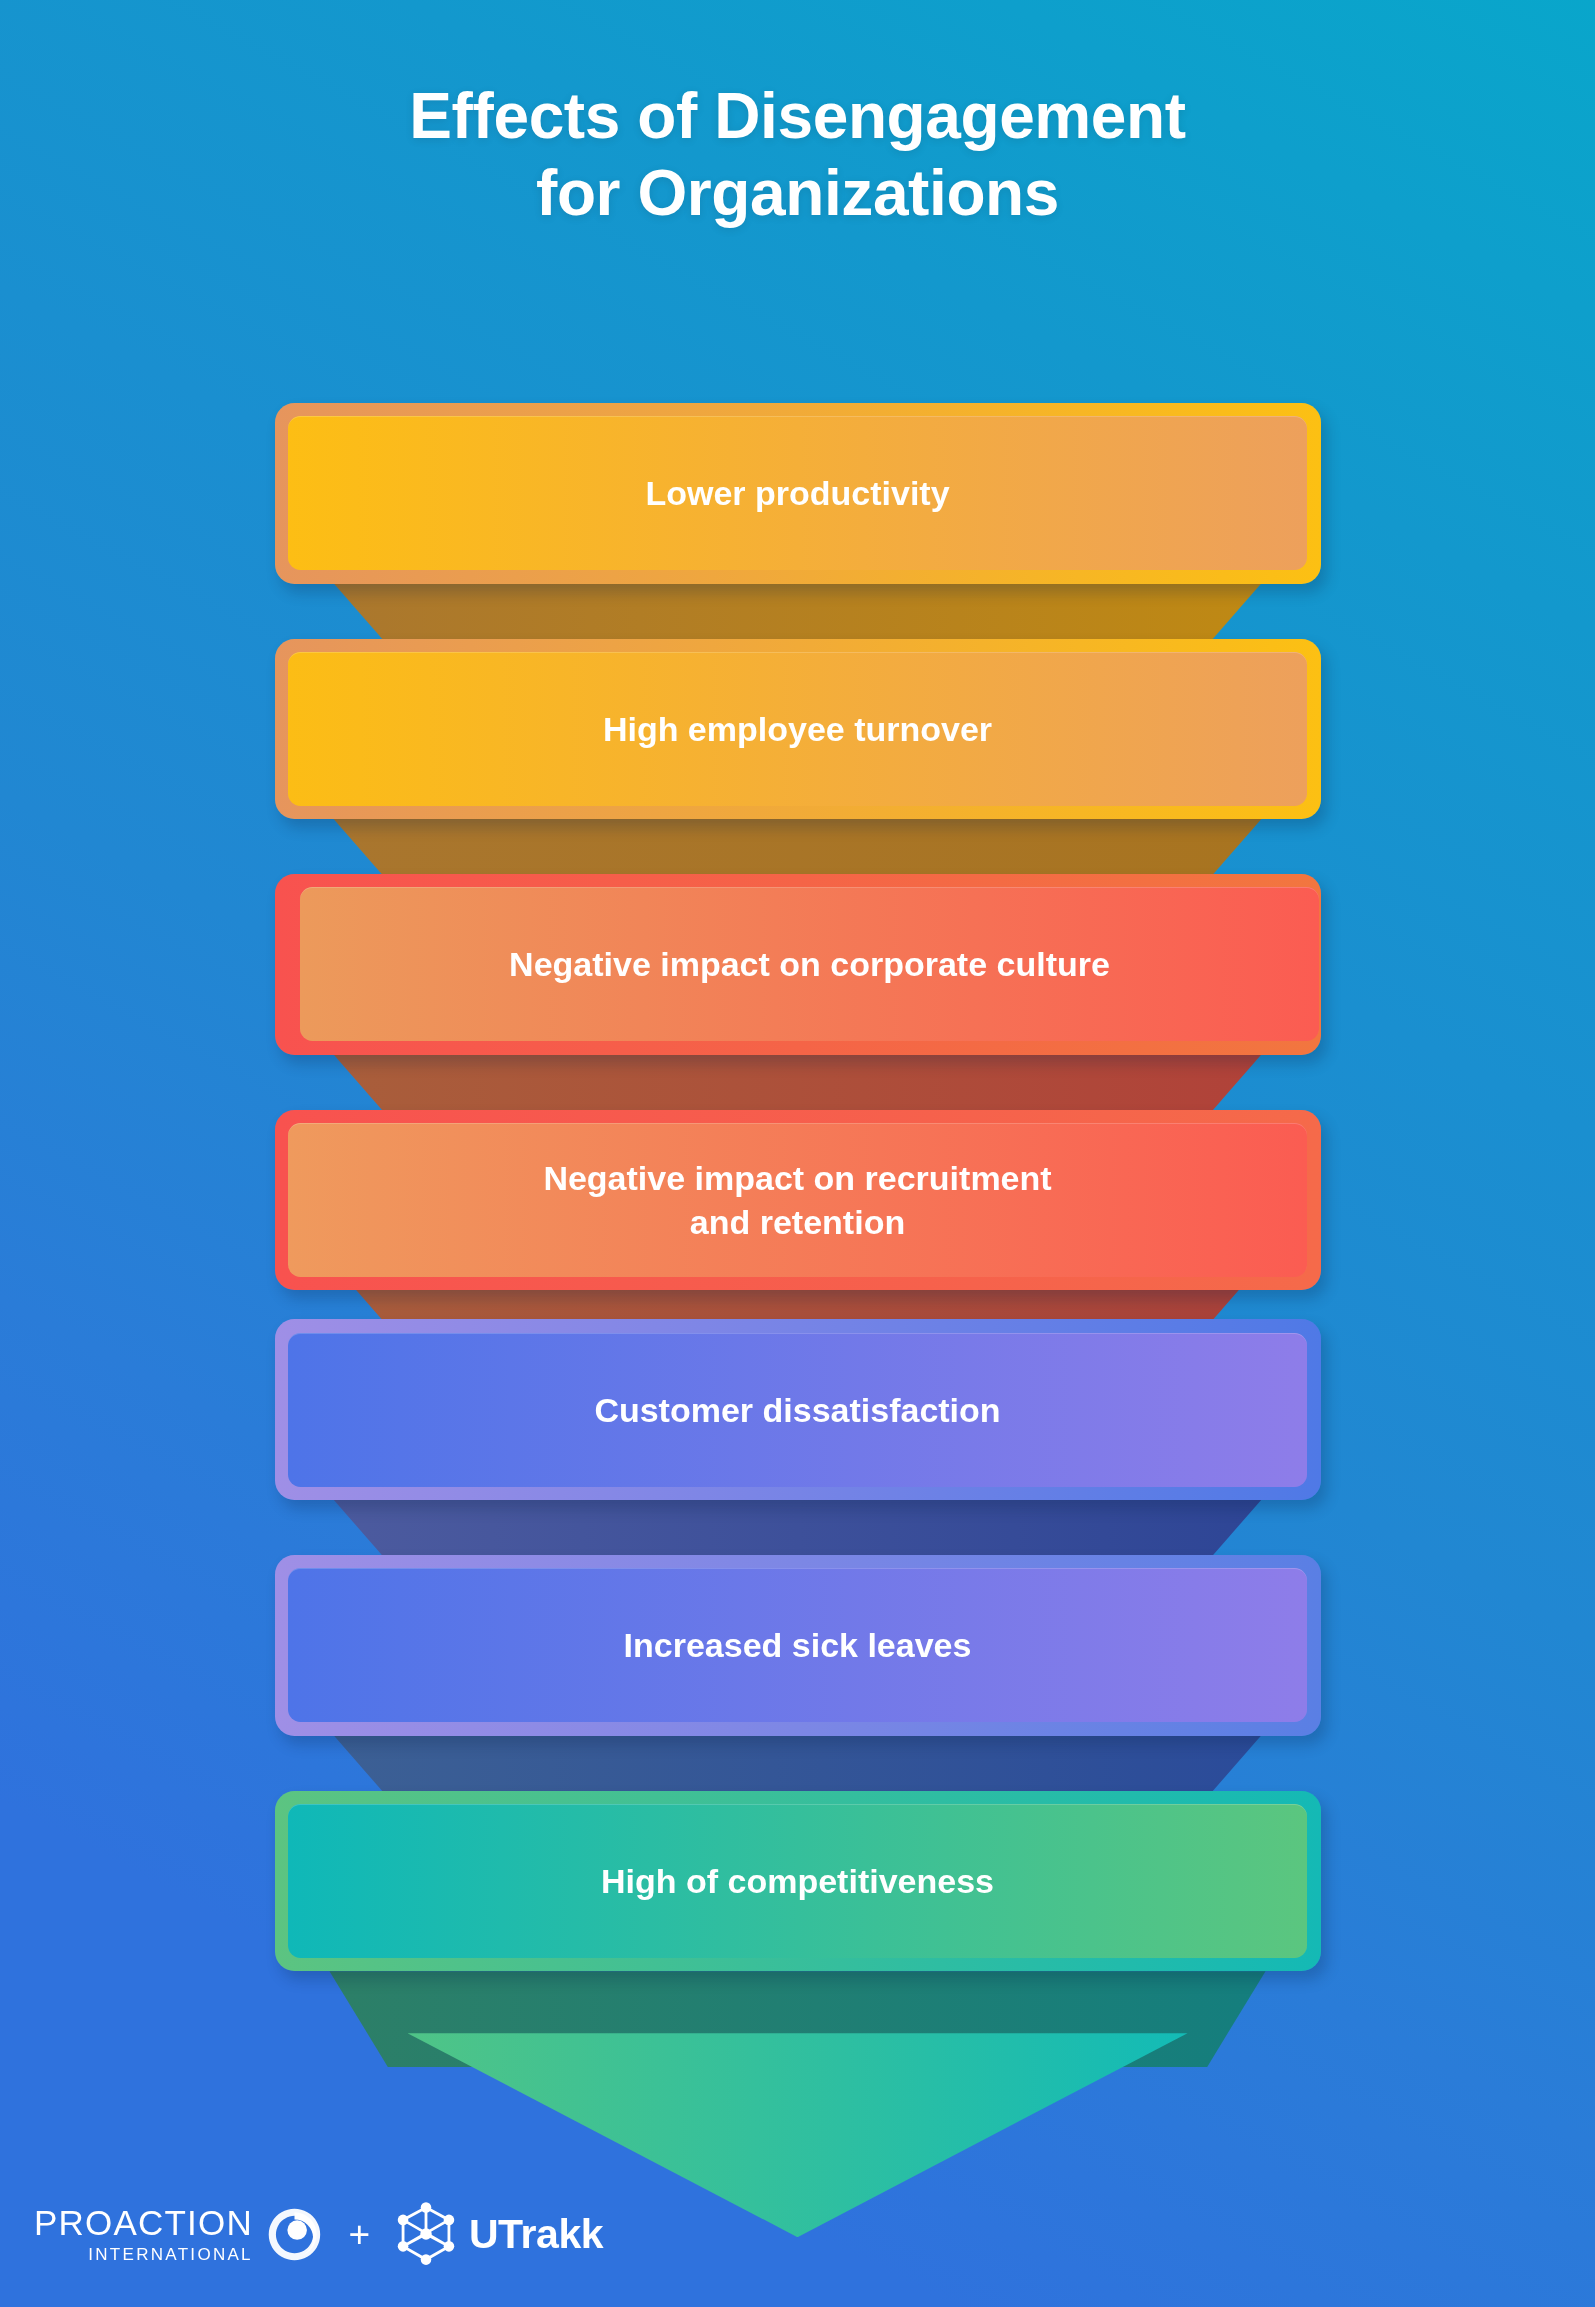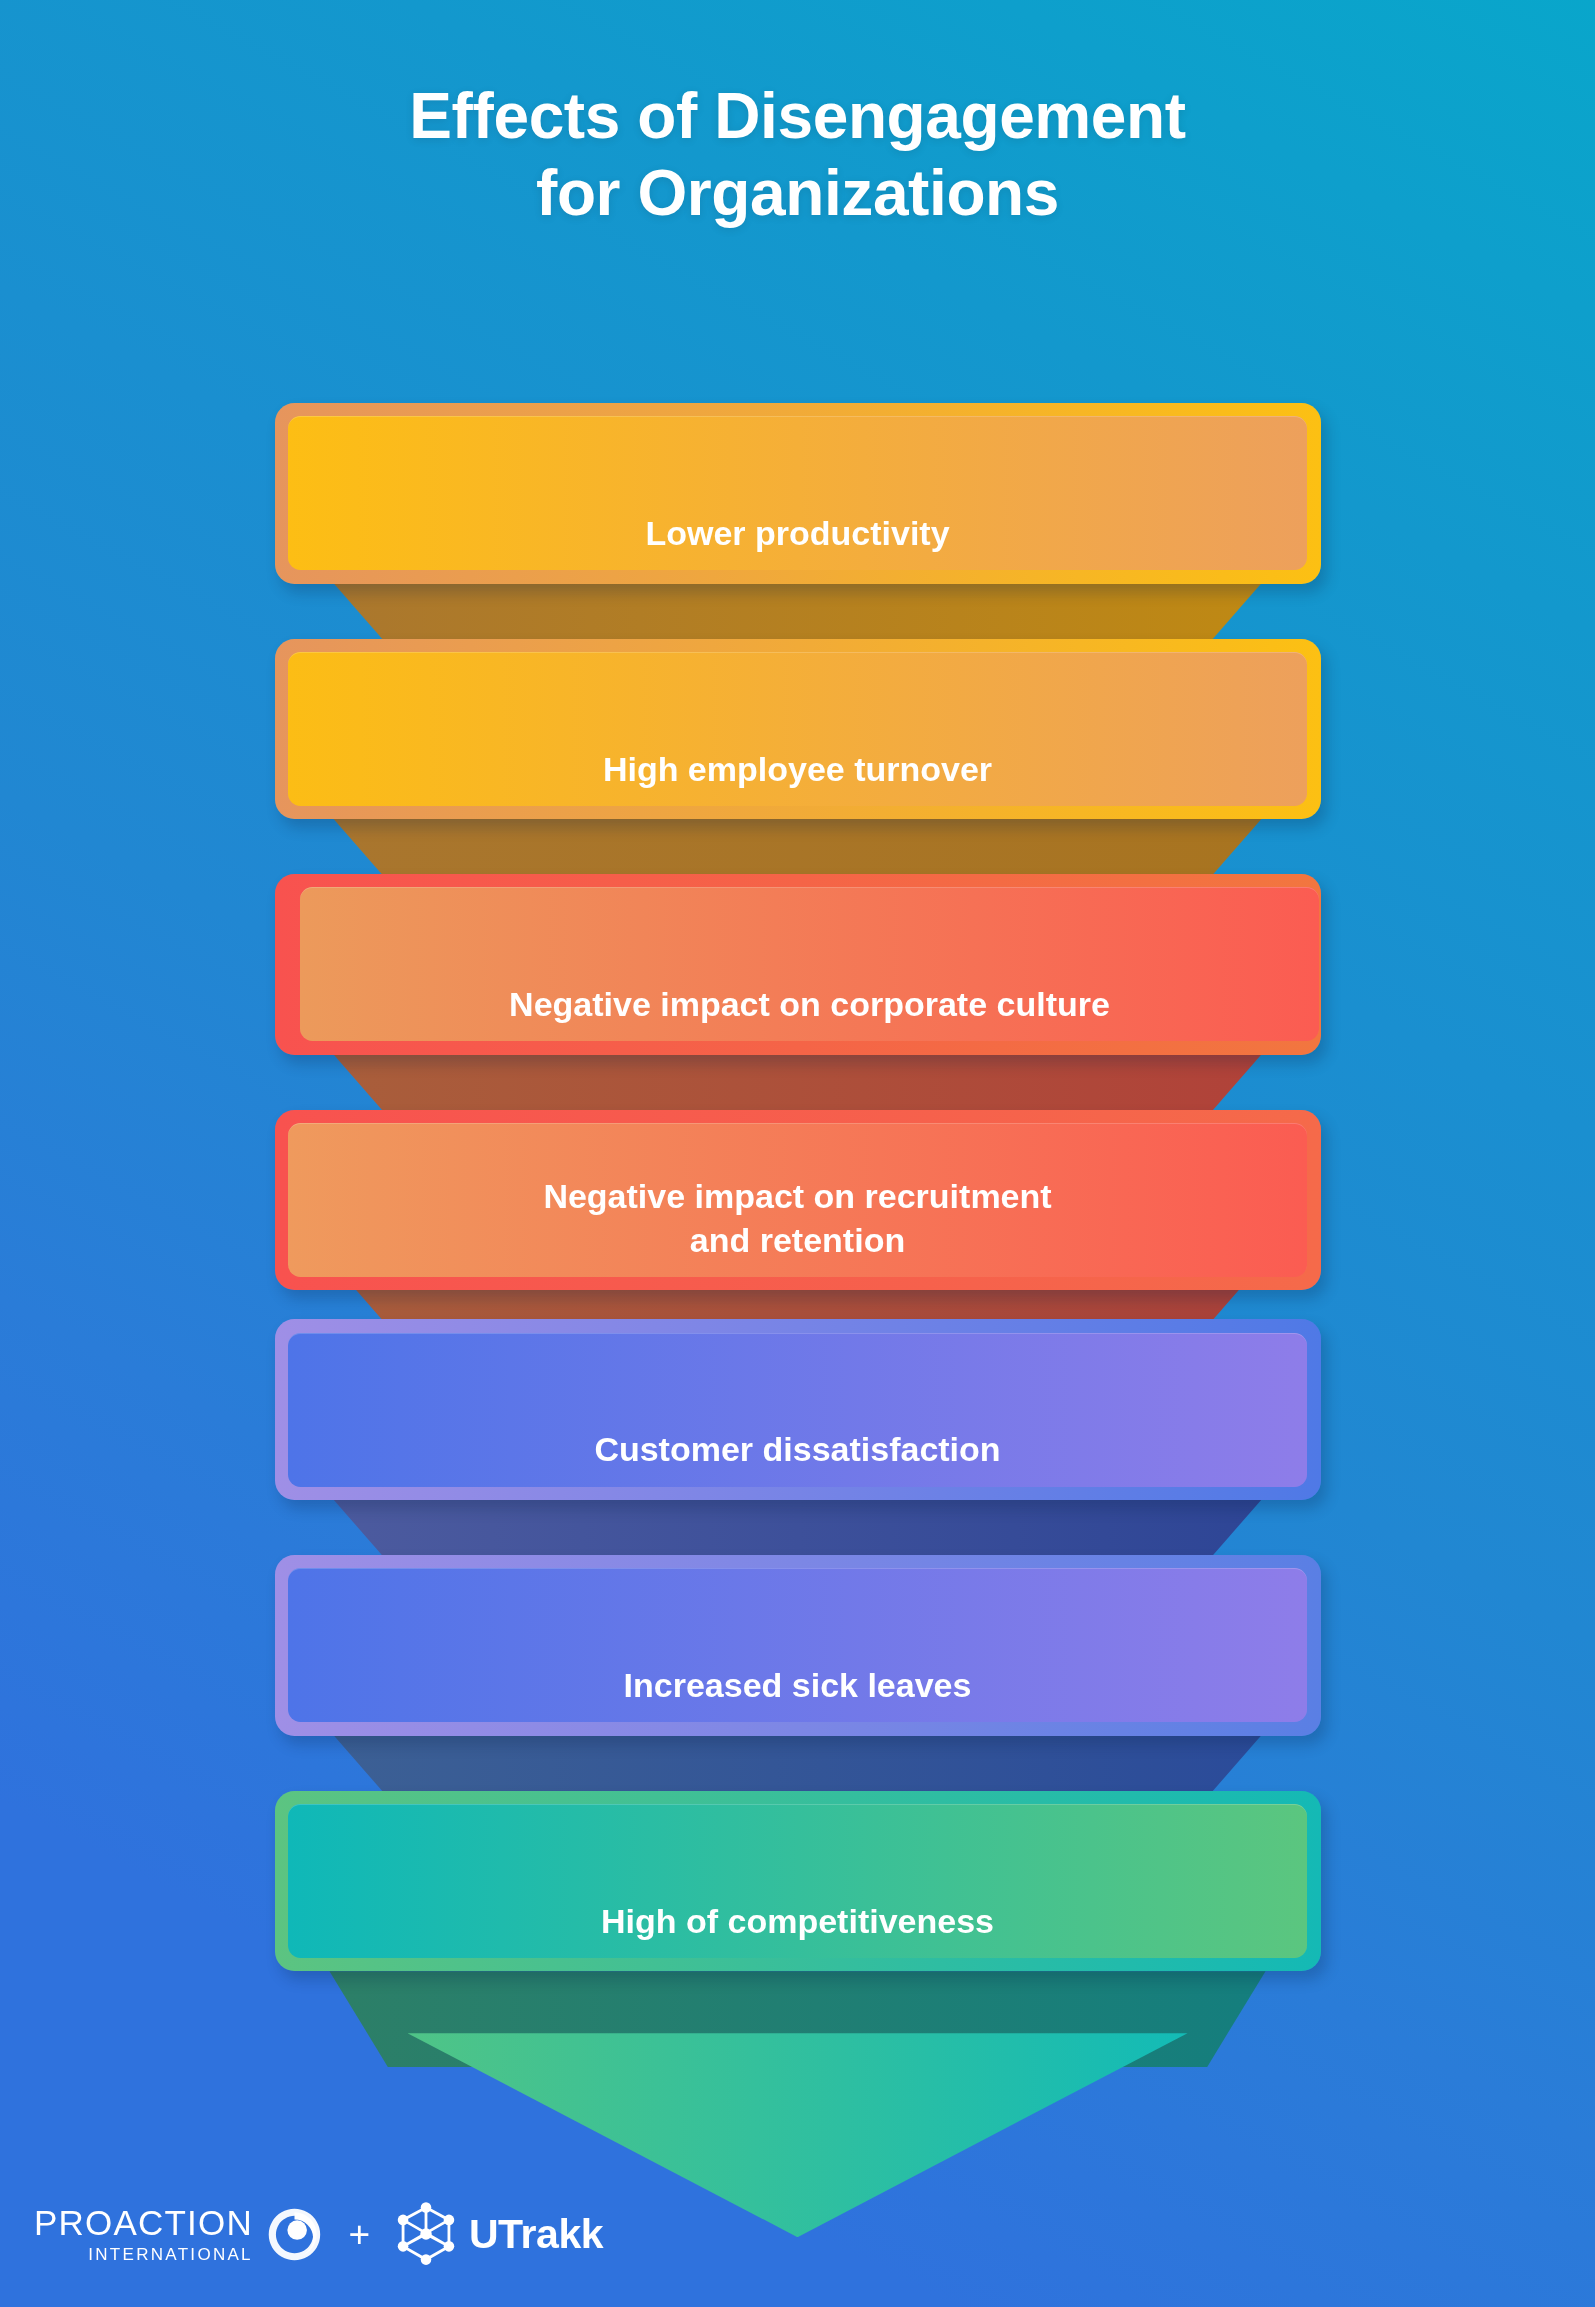--- a/index.html
+++ b/index.html
@@ -72,21 +72,21 @@
     width:1046px;
     border-radius:19.5px;
     padding:13.3px;
     box-shadow:5.3px 8.9px 14px rgba(10,30,70,.22);
   }
   
   .card-inner{
     width:100%;
     border-radius:12.4px;
     display:flex;
-    align-items:flex-end;
+    align-items:center;
     justify-content:center;
     text-align:center;
     color:#ffffff;
     font-size:34px;
     font-weight:bold;
     line-height:1.30;
     box-shadow: inset 0 0.9px 0 rgba(255,255,255,.18);
     padding:15px 30px;
   }
   .h1line{ height:154px; }

